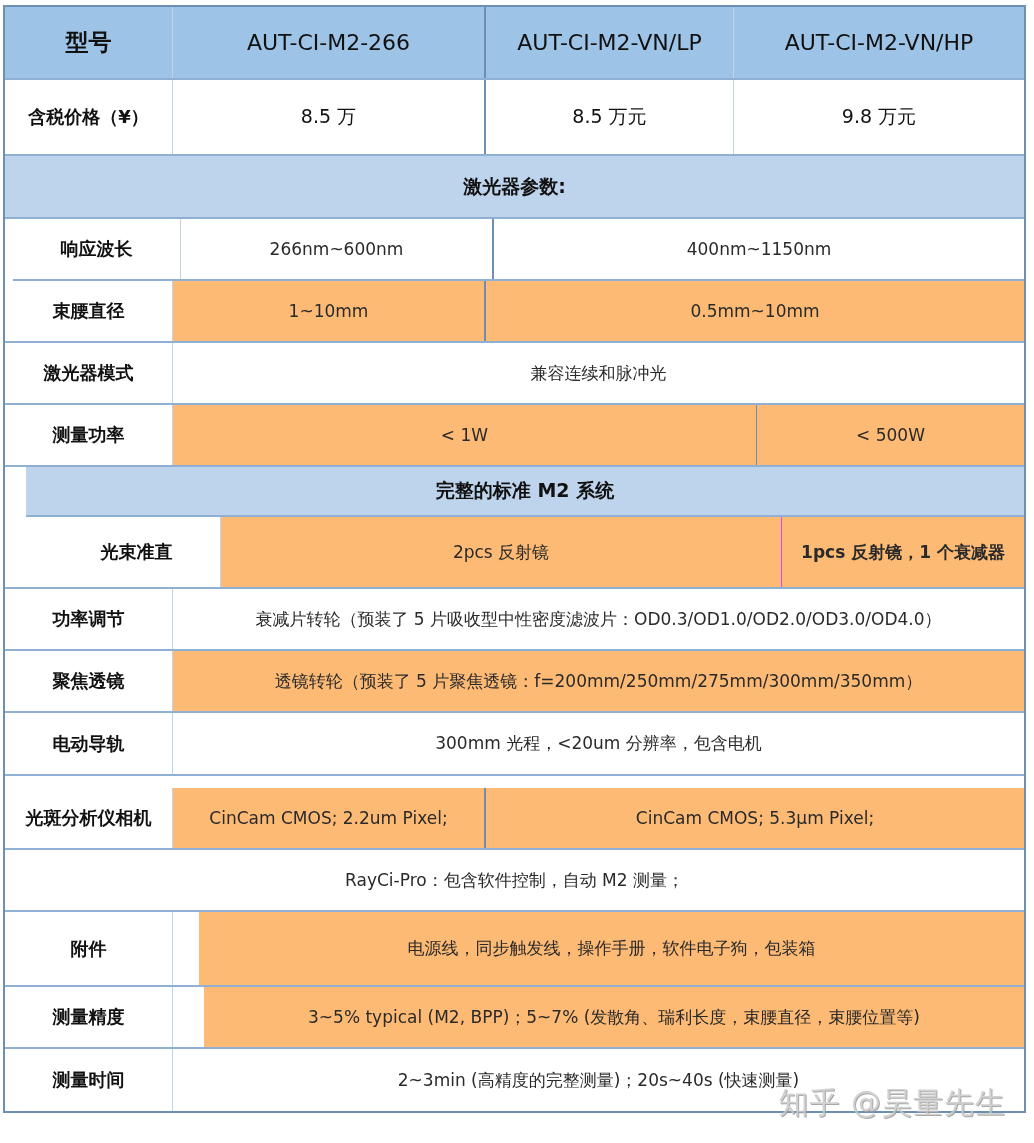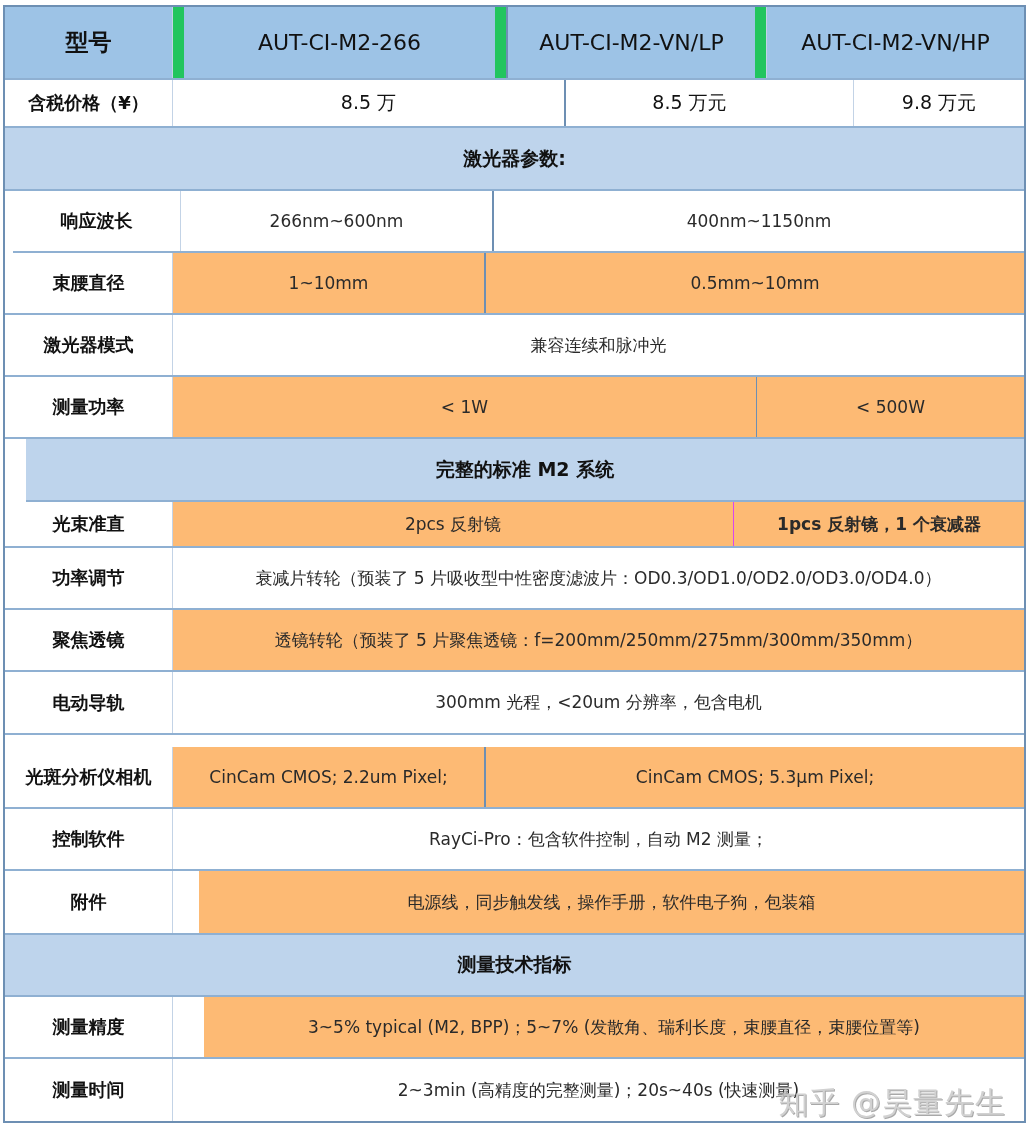--- a/index.html
+++ b/index.html
@@ -8,21 +8,21 @@
     .tbl { position: absolute; left: 3px; top: 5px; width: 1023px;
            border: 2px solid #6d8fb3; border-top: 2px solid #6d8fb3; box-sizing: border-box; }
     .row { position: relative; display: flex; box-sizing: border-box;
            border-bottom: 2px solid #8fb0d2; }
     .row:last-child { border-bottom: none; }
     .cell { display: flex; align-items: center; justify-content: center; box-sizing: border-box;
             text-align: center; font-size: 17px; color: #2a2a2a; padding: 0 6px; }
     .label { width: 168px; flex: 0 0 168px; font-weight: bold; font-size: 18px; color: #111;
              background: #ffffff; border-right: 1px solid #c3d3e6; }
     .vdiv { border-left: 2px solid #6d8fb3; }
-    .hdr { background: #22c55e; gap: 11px; }
+    .hdr { background: #7f1d1d; }
     .hdr .cell { background: #9dc3e6; font-size: 22px; color: #111; }
     .hdr .label { font-size: 23px; font-weight: bold; border-right: 1px solid #c3d3e6; }
     .white, .white .cell { background: #ffffff; }
     .white .label { background: #ffffff; }
     .tint .cell { background: #fdba74; }
     .tint .label { background: #ffffff; }
     .section { background: #bed4ec; justify-content: center; align-items: center; display: flex; }
     .section span { font-weight: bold; font-size: 19px; color: #111; }
     .price .cell { font-size: 19px; color: #111; }
     .price .label { font-size: 18px; font-weight: bold; }
@@ -35,21 +35,21 @@
 
 <div class="tbl">
 
   <div class="row hdr" style="height:73px;">
     <div class="cell label">型号</div>
     <div class="cell" style="width:311px;flex:0 0 311px;">AUT-CI-M2-266</div>
     <div class="cell vdiv" style="width:249px;flex:0 0 249px;">AUT-CI-M2-VN/LP</div>
     <div class="cell" style="flex:1;border-left:1px solid #c3d3e6;">AUT-CI-M2-VN/HP</div>
   </div>
 
-  <div class="row white price" style="height:48px;gap:40px;">
+  <div class="row white price" style="height:76px;">
     <div class="cell label">含税价格（¥）</div>
     <div class="cell" style="width:311px;flex:0 0 311px;">8.5 万</div>
     <div class="cell vdiv" style="width:249px;flex:0 0 249px;">8.5 万元</div>
     <div class="cell" style="flex:1;border-left:1px solid #c3d3e6;">9.8 万元</div>
   </div>
 
   <div class="row section" style="height:63px;">
     <span>激光器参数:</span>
   </div>
 
@@ -69,25 +69,25 @@
     <div class="cell label">激光器模式</div>
     <div class="cell" style="flex:1;">兼容连续和脉冲光</div>
   </div>
 
   <div class="row tint" style="height:62px;">
     <div class="cell label">测量功率</div>
     <div class="cell" style="width:583px;flex:0 0 583px;">&lt; 1W</div>
     <div class="cell" style="flex:1;border-left:1px solid #6d8fb3;">&lt; 500W</div>
   </div>
 
-  <div class="row section" style="height:63px;margin-left:21px;">
+  <div class="row section" style="height:50px;margin-left:21px;">
     <span>完整的标准 M2 系统</span>
   </div>
 
-  <div class="row tint" style="height:46px;">
+  <div class="row tint" style="height:72px;padding-left:48px;">
     <div class="cell label">光束准直</div>
     <div class="cell" style="width:560px;flex:0 0 560px;">2pcs 反射镜</div>
     <div class="cell" style="flex:1;border-left:1px solid #d946ef;font-weight:bold;">1pcs 反射镜，1 个衰减器</div>
   </div>
 
   <div class="row white" style="height:62px;">
     <div class="cell label">功率调节</div>
     <div class="cell" style="flex:1;">衰减片转轮（预装了 5 片吸收型中性密度滤波片：OD0.3/OD1.0/OD2.0/OD3.0/OD4.0）</div>
   </div>
 
@@ -101,32 +101,28 @@
     <div class="cell" style="flex:1;">300mm 光程，&lt;20um 分辨率，包含电机</div>
   </div>
 
   <div class="row tint" style="height:62px;margin-top:12px;">
     <div class="cell label">光斑分析仪相机</div>
     <div class="cell" style="width:311px;flex:0 0 311px;">CinCam CMOS; 2.2um Pixel;</div>
     <div class="cell vdiv" style="flex:1;">CinCam CMOS; 5.3μm Pixel;</div>
   </div>
 
   <div class="row white" style="height:62px;">
-    <div class="cell label">控制软件</div>
     <div class="cell" style="flex:1;">RayCi-Pro：包含软件控制，自动 M2 测量；</div>
   </div>
 
-  <div class="row tint" style="height:64px;gap:26px;">
+  <div class="row tint" style="height:75px;gap:26px;">
     <div class="cell label">附件</div>
     <div class="cell" style="flex:1;">电源线，同步触发线，操作手册，软件电子狗，包装箱</div>
   </div>
 
-  <div class="row section" style="height:62px;">
-    <span>测量技术指标</span>
-  </div>
 
   <div class="row tint" style="height:62px;gap:31px;">
     <div class="cell label">测量精度</div>
     <div class="cell" style="flex:1;">3~5% typical (M2, BPP)；5~7% (发散角、瑞利长度，束腰直径，束腰位置等)</div>
   </div>
 
   <div class="row white" style="height:62px;">
     <div class="cell label">测量时间</div>
     <div class="cell" style="flex:1;">2~3min (高精度的完整测量)；20s~40s (快速测量)</div>
   </div>

